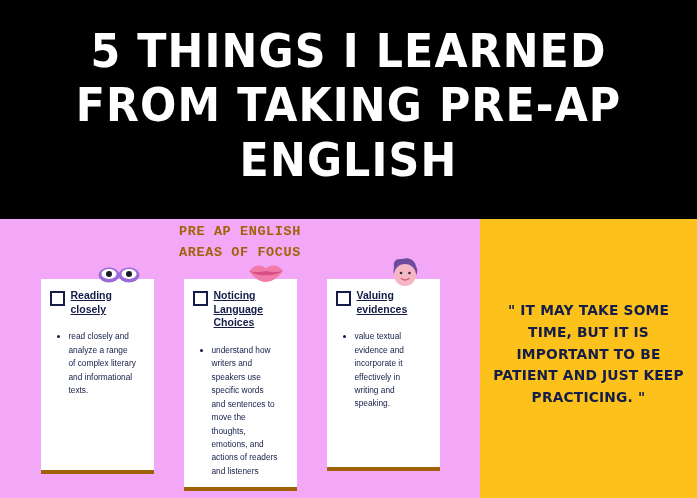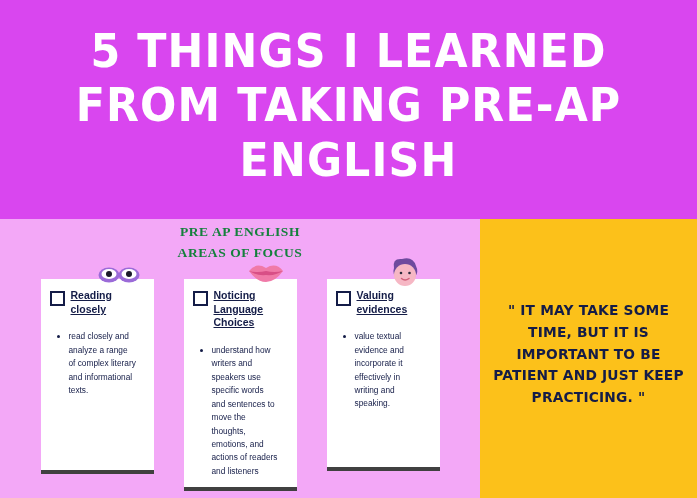--- a/index.html
+++ b/index.html
@@ -20,21 +20,21 @@
     overflow: hidden;
   }
 
   
   .header {
     position: absolute;
     left: 0;
     top: 0;
     width: 697px;
     height: 219px;
-    background: #d946ef;
+    background: #000000;
     box-sizing: border-box;
     padding: 16px 24px 0 24px;
     text-align: center;
   }
   .title {
     color: #ffffff;
     font-family: "DejaVu Sans", sans-serif;
     font-weight: 700;
     font-size: 46px;
     line-height: 1.18;
@@ -71,22 +71,22 @@
     background: #fcc11a;
   }
 
   
   .section-heading {
     position: absolute;
     left: 0;
     top: 222px;
     width: 480px;
     text-align: center;
-    color: #15803d;
-    font-family: Liberation Serif, serif;
+    color: #a16207;
+    font-family: Liberation Mono, monospace;
     font-weight: bold;
     font-size: 13.5px;
     line-height: 1.55;
     letter-spacing: 0.6px;
   }
 
   
   .cards {
     position: absolute;
     left: 0;
@@ -96,21 +96,21 @@
     display: flex;
     justify-content: center;
     gap: 30px;
   }
   .card {
     width: 113px;
     background: #ffffff;
     box-sizing: border-box;
     padding: 10px 9px 8px 9px;
     position: relative;
-    border-bottom: 4px solid #404040;
+    border-bottom: 4px solid #a16207;
   }
   .card.c1 { height: 195px; }
   .card.c2 { height: 192px; }
   .card.c3 { height: 212px; }
 
   .card-head {
     display: flex;
     align-items: flex-start;
     gap: 6px;
   }

